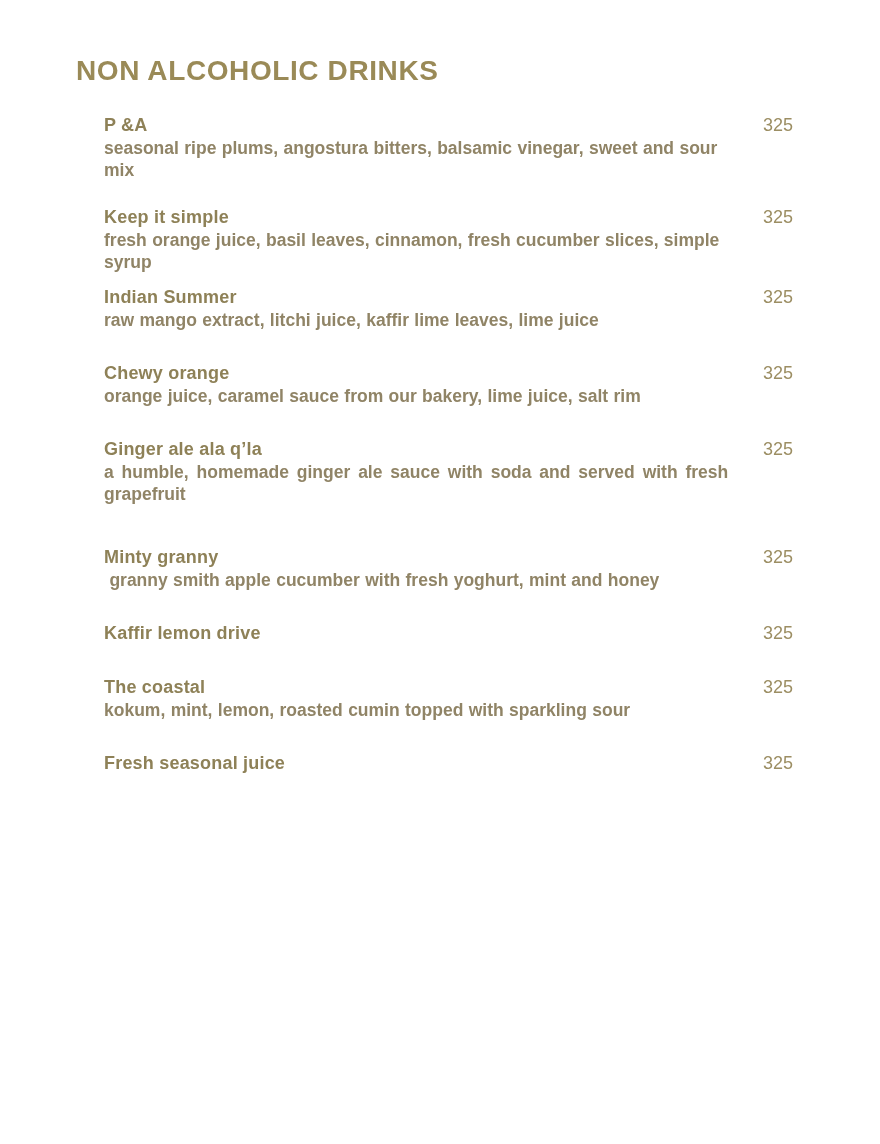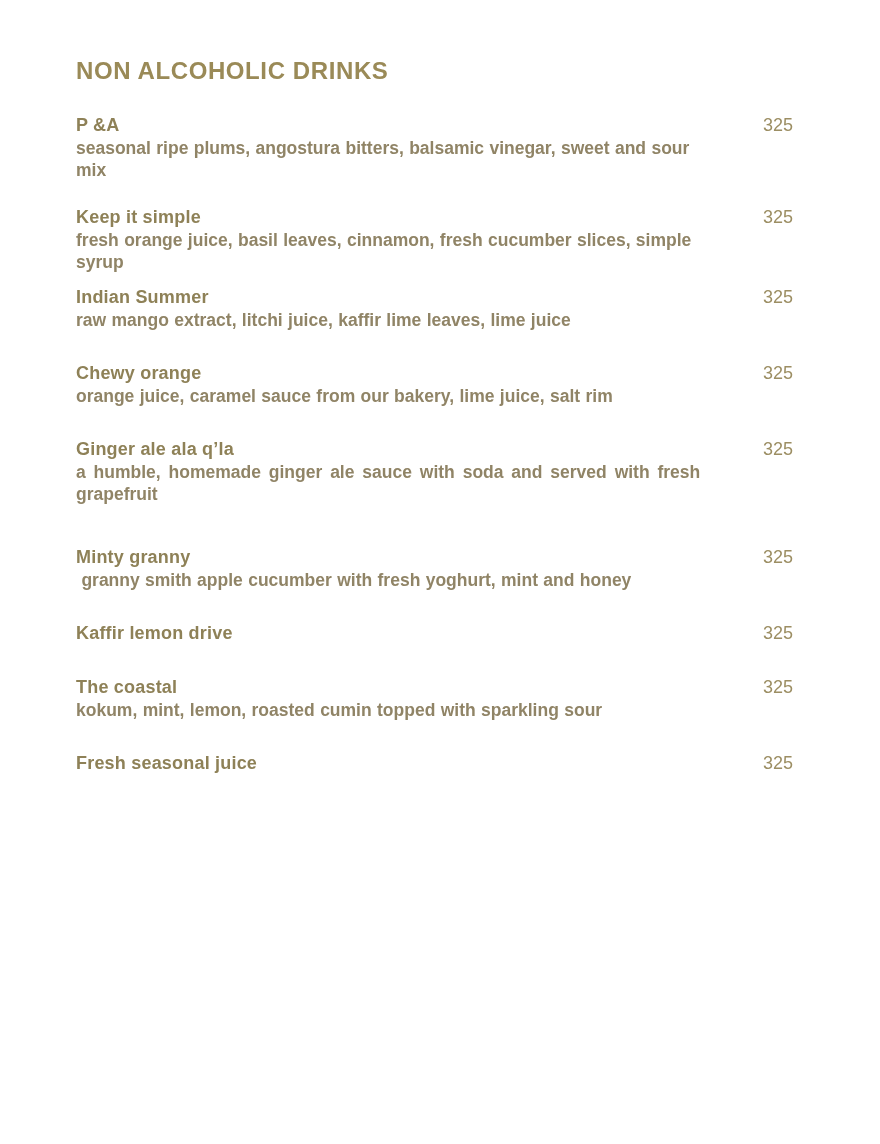--- a/index.html
+++ b/index.html
@@ -13,27 +13,27 @@
     font-family: "Liberation Sans", sans-serif;
   }
   .content {
     position: absolute;
     left: 76px;
     top: 55px;
     width: 717px;
   }
   .page-title {
     margin: 0 0 26px 0;
-    font-size: 24px;
+    font-size: 28px;
     line-height: 32px;
     font-weight: 700;
     letter-spacing: 0.6px;
     color: #9a8a57;
   }
-  .menu-item { margin-bottom: 30px; }
+  .menu-item { margin-bottom: 30px; margin-left: 28px; }
   .menu-item:nth-child(1) { margin-bottom: 24px; }
   .menu-item:nth-child(2) { margin-bottom: 12px; }
   .menu-item:nth-child(5) { margin-bottom: 40px; }
   .item-head {
     display: flex;
     justify-content: space-between;
     align-items: baseline;
   }
   .item-name {
     font-size: 18px;

